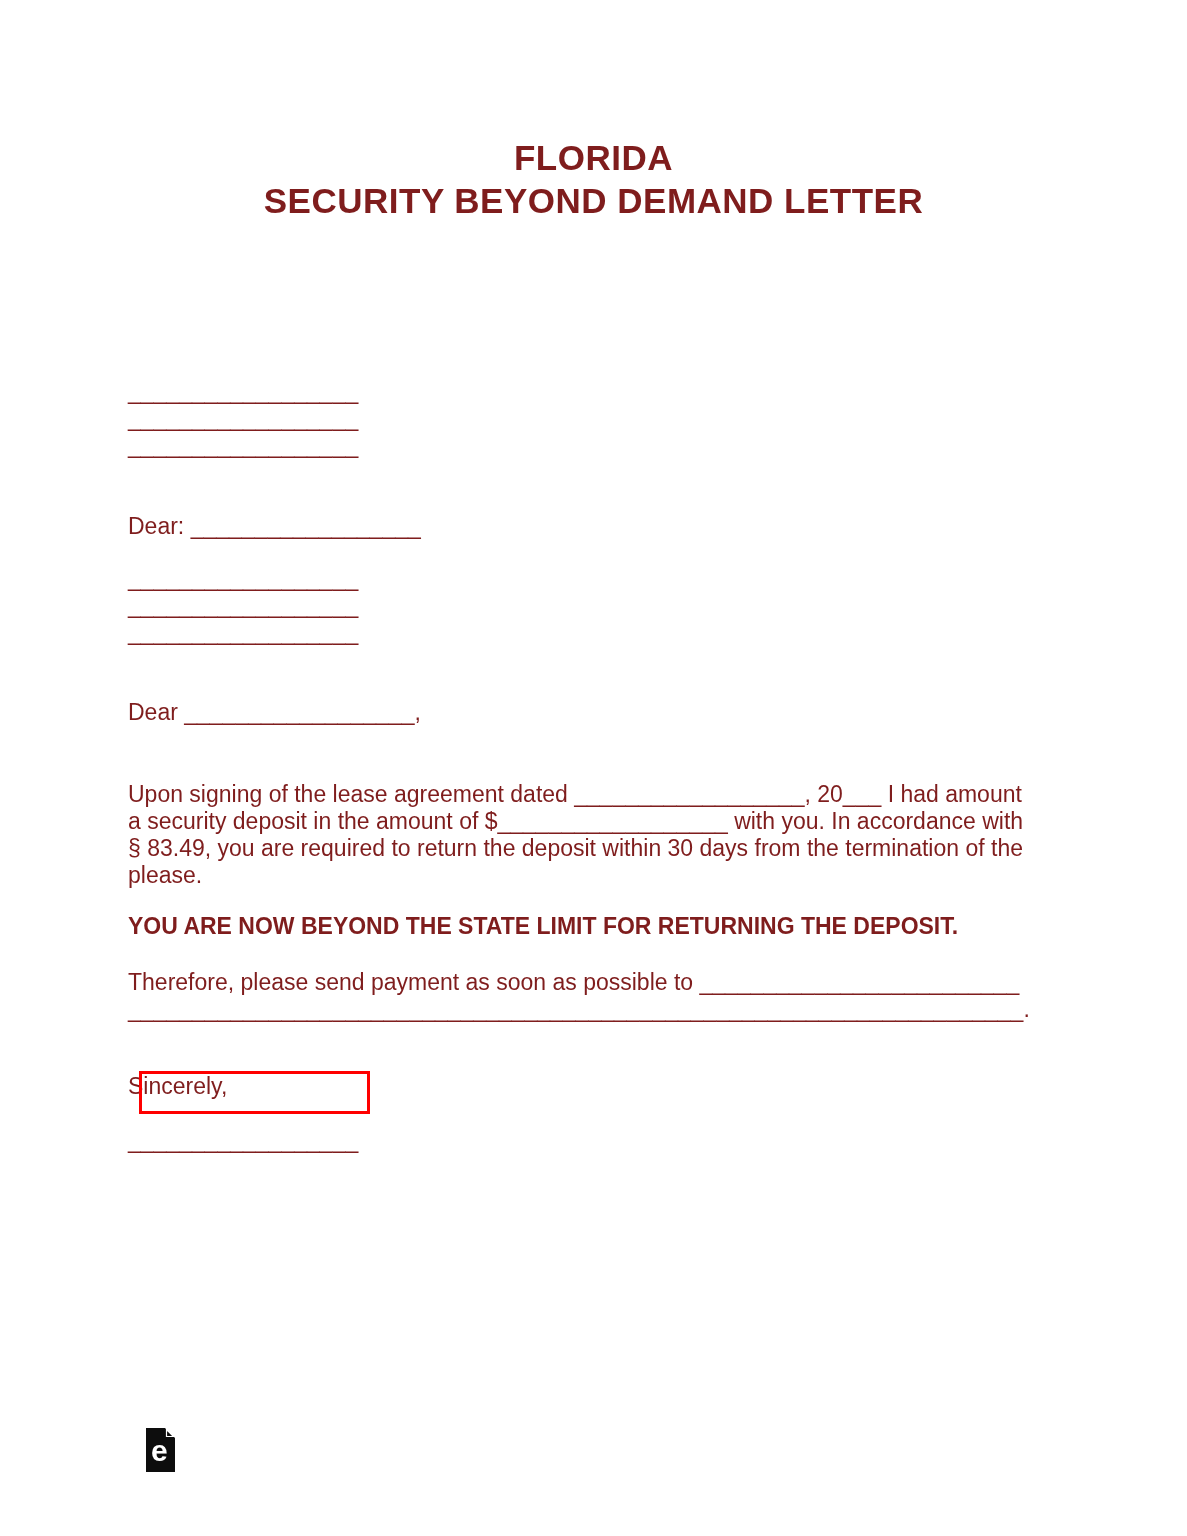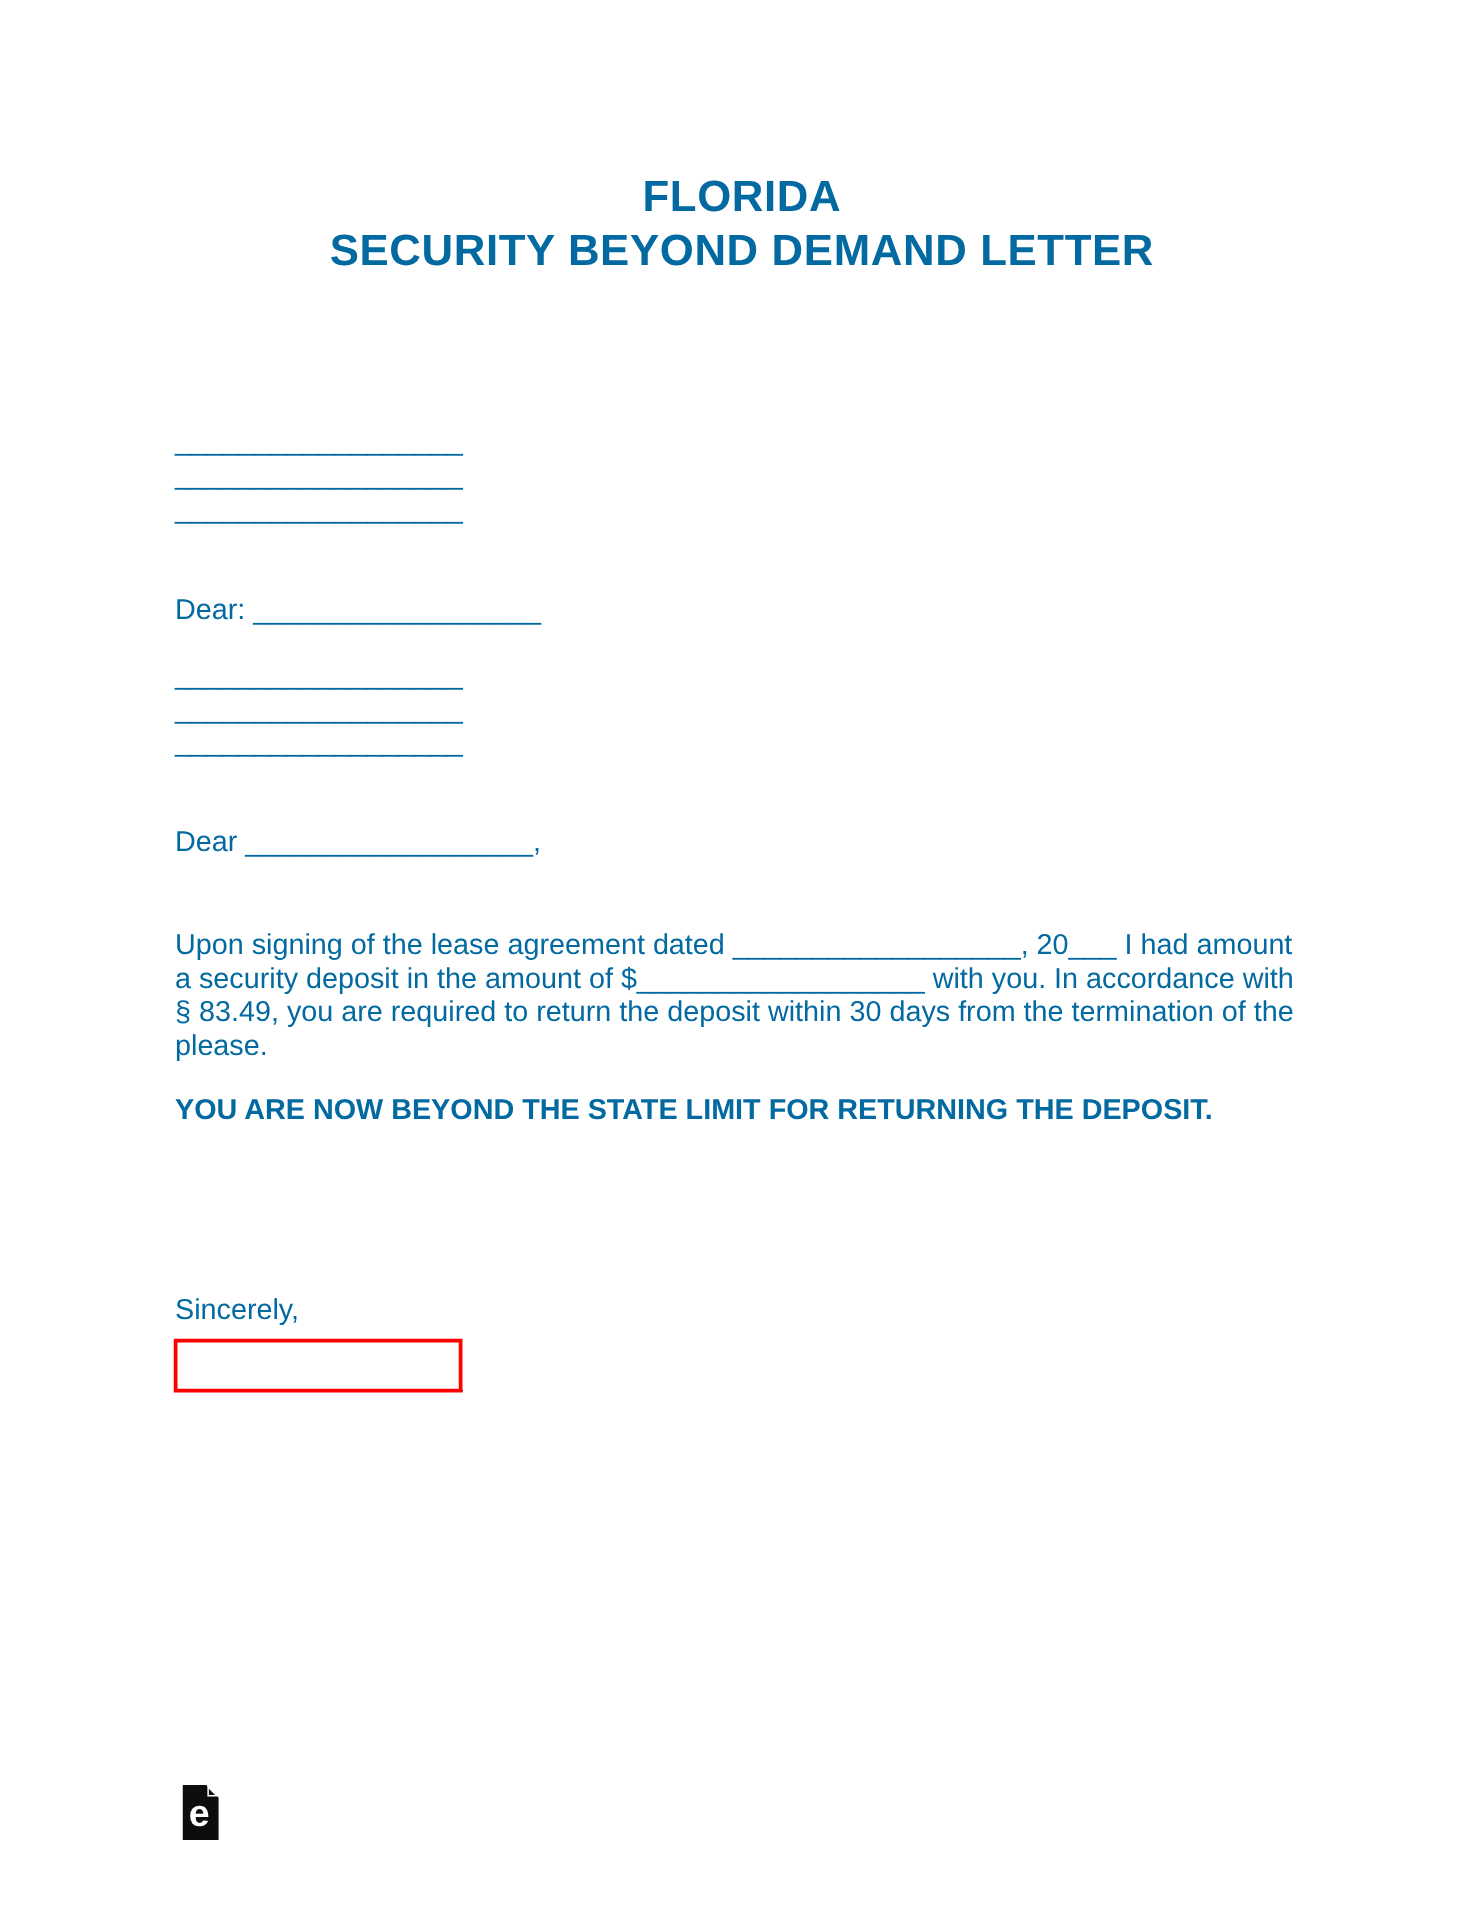--- a/index.html
+++ b/index.html
@@ -5,41 +5,41 @@
   html, body {
     margin: 0;
     padding: 0;
     background: #ffffff;
   }
   .page {
     position: relative;
     width: 1187px;
     height: 1536px;
     background: #ffffff;
-    color: #0369a1;
+    color: #7f1d1d;
     font-family: "Liberation Sans", sans-serif;
     overflow: hidden;
   }
   .abs { position: absolute; }
   .pre { white-space: pre; }
   .title-block {
     top: 136px;
     left: 0;
     width: 100%;
     text-align: center;
     font-size: 35px;
     line-height: 43px;
     font-weight: bold;
     letter-spacing: 0.5px;
   }
   .body-text {
     font-size: 23px;
     line-height: 27px;
   }
-  .left-col { left: 140px; }
+  .left-col { left: 128px; margin-top: 39px; }
   .addr1 { top: 339px; }
   .date-line { top: 474px; }
   .addr2 { top: 526px; }
   .dear-line { top: 660px; }
   .para1 { top: 742px; }
   .warning-line { top: 874px; font-weight: bold; }
   .para2 { top: 930px; }
   .sincerely-line { top: 1034px; }
   .signature-line { top: 1088px; }
   .signature-box {
@@ -85,20 +85,24 @@
 
   <div class="abs left-col para1 body-text">
     <div class="pre">Upon signing of the lease agreement dated __________________, 20___ I had amount</div>
     <div class="pre">a security deposit in the amount of $__________________ with you. In accordance with</div>
     <div class="pre">§ 83.49, you are required to return the deposit within 30 days from the termination of the</div>
     <div class="pre">please.</div>
   </div>
 
   <div class="abs left-col warning-line body-text pre">YOU ARE NOW BEYOND THE STATE LIMIT FOR RETURNING THE DEPOSIT.</div>
 
+  <div class="abs left-col para2 body-text">
+    <div class="pre">Therefore, please send payment as soon as possible to _________________________</div>
+    <div class="pre">______________________________________________________________________.</div>
+  </div>
 
   <div class="abs left-col sincerely-line body-text pre">Sincerely,</div>
 
   <div class="abs left-col signature-line body-text pre">__________________</div>
 
   <div class="abs signature-box"></div>
 
   <svg class="abs logo" viewBox="0 0 29 44" xmlns="http://www.w3.org/2000/svg">
     <path d="M0 0 H19 L29 10 V44 H0 Z" fill="#0d0d0d"></path>
     <path d="M20.5 1.5 L27.5 8.5 L20.5 8.5 Z" fill="#0d0d0d" stroke="#ffffff" stroke-width="1.2"></path>

